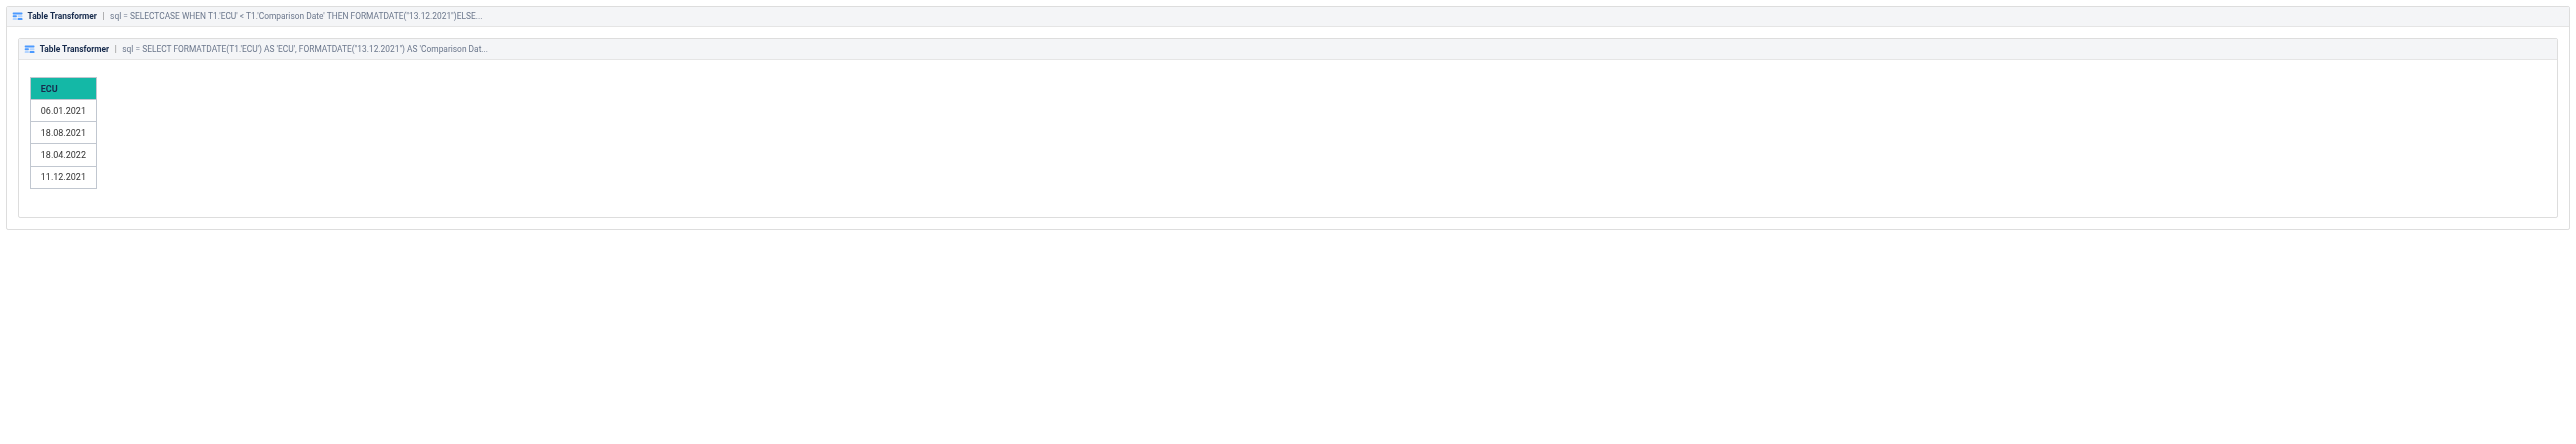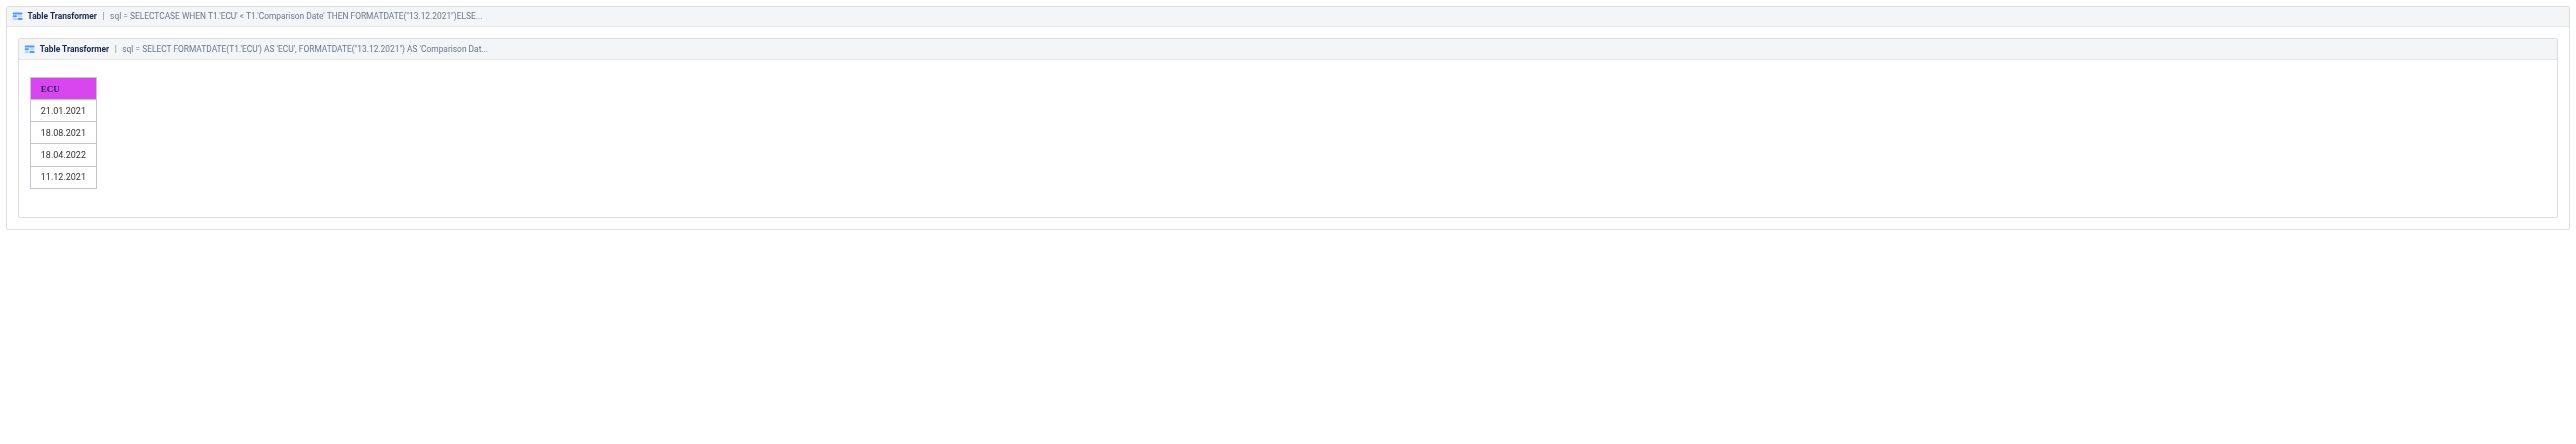--- a/index.html
+++ b/index.html
@@ -53,27 +53,26 @@
     }
     .inner-macro-body {
       padding: 17px 11.2px 28px 11.2px;
     }
     .data-table {
       border-collapse: collapse;
       font-size: 9px;
       color: #333;
     }
     .data-table th {
-      background: #d946ef;
+      background: #14b8a6;
       text-align: left;
       font-weight: bold;
       padding: 5.6px 9.8px;
       border: 0.7px solid #c1c7d0;
       color: #172b4d;
-      font-family: Liberation Serif, serif;
     }
     .data-table td {
       padding: 5.6px 9.8px;
       border: 0.7px solid #c1c7d0;
       color: #333;
     }
   </style>
 </head>
 <body>
 
@@ -111,21 +110,21 @@
       </div>
       <div class="inner-macro-body">
         <table class="data-table">
           <thead>
             <tr>
               <th>ECU</th>
             </tr>
           </thead>
           <tbody>
             <tr>
-                <td>21.01.2021</td>
+                <td>06.01.2021</td>
               </tr>
             <tr>
                 <td>18.08.2021</td>
               </tr>
             <tr>
                 <td>18.04.2022</td>
               </tr>
             <tr>
                 <td>11.12.2021</td>
               </tr>

